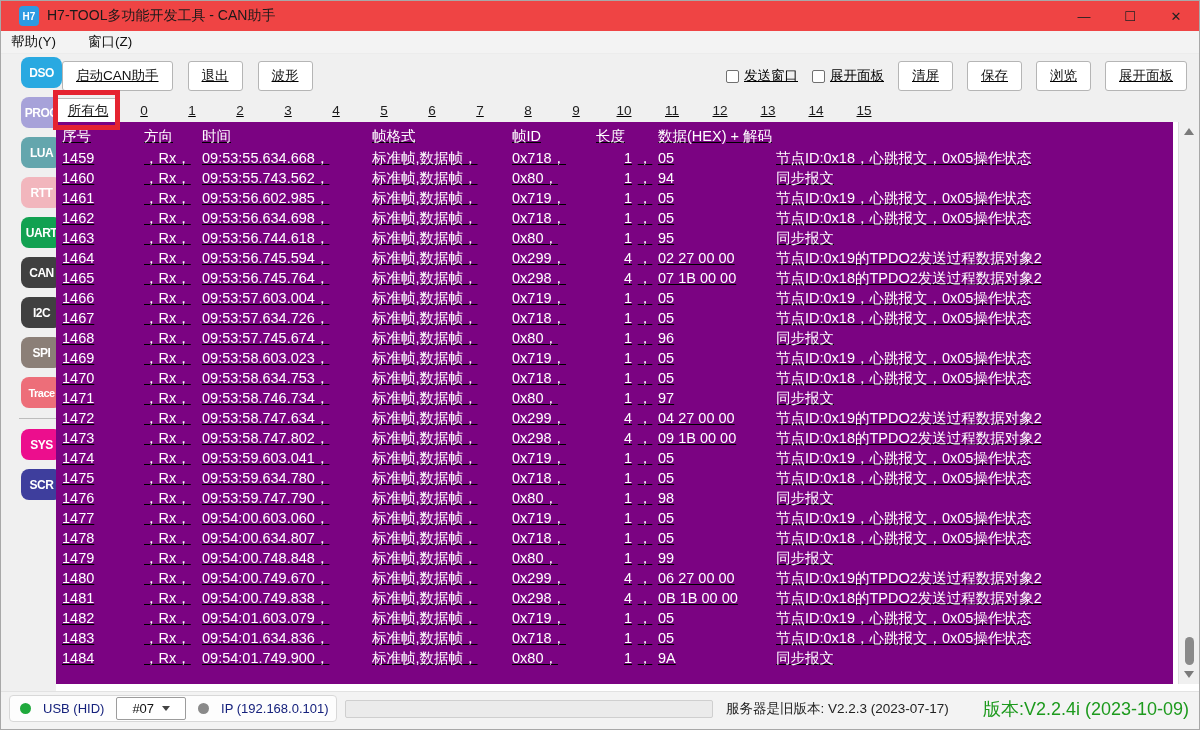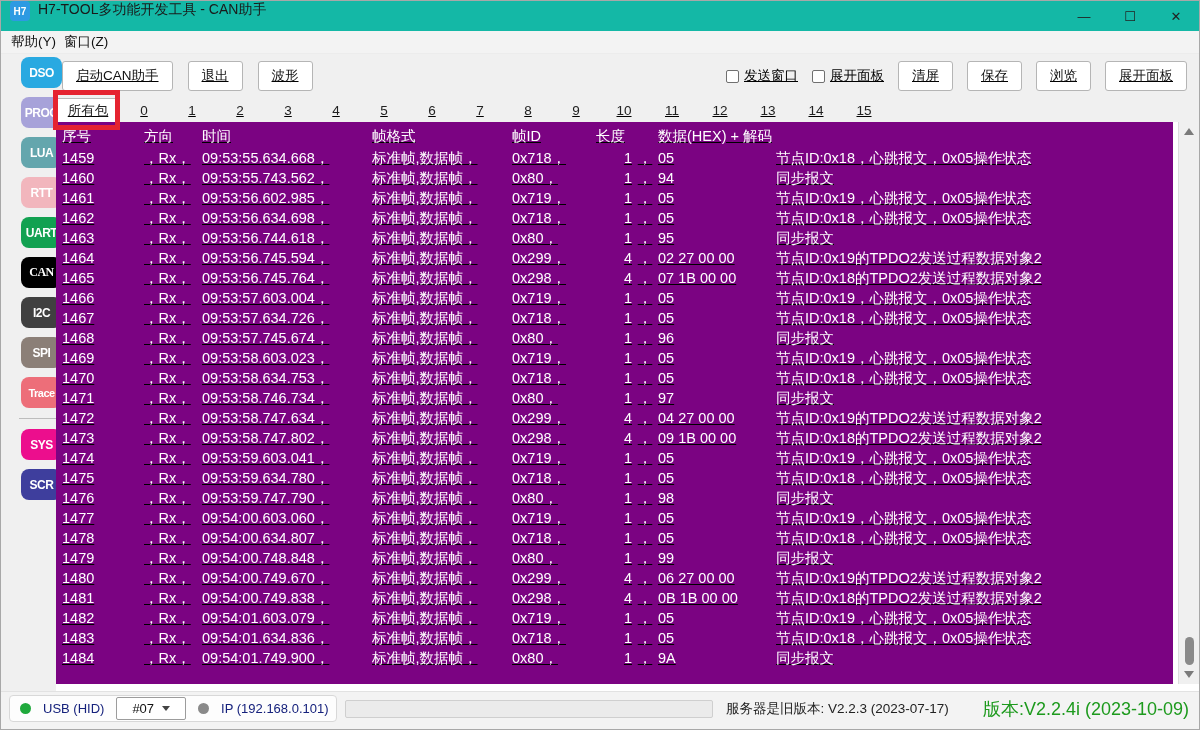--- a/index.html
+++ b/index.html
@@ -2,31 +2,31 @@
 <html><head>
 <meta charset="utf-8">
 <style>
   * { margin:0; padding:0; box-sizing:border-box; }
   html,body { background:#d9d9d9; }
   body { font-family:"Liberation Sans","DejaVu Sans",sans-serif; }
   .window { position:relative; width:1200px; height:730px; background:#f0f0f0;
             border:1px solid #a8a8a8; display:flex; flex-direction:column; overflow:hidden; }
 
   
-  .titlebar { height:30px; background:#14b8a6; display:flex; align-items:flex-start; padding-left:9px; flex:0 0 auto; }
+  .titlebar { height:30px; background:#ef4444; display:flex; align-items:center; padding-left:18px; flex:0 0 auto; }
   .app-icon { width:20px; height:20px; border-radius:4px; color:#fff; font-size:10px; font-weight:bold;
               display:flex; align-items:center; justify-content:center; margin-right:8px; }
   .title-text { font-size:14px; color:#1a1a1a; }
   .win-controls { margin-left:auto; display:flex; height:100%; }
   .win-btn { width:46px; height:100%; display:flex; align-items:center; justify-content:center;
              font-size:13px; color:#222; }
 
   
   .menubar { height:23px; background:#f3f3f3; display:flex; align-items:center; padding-left:10px;
-             gap:8px; flex:0 0 auto; border-bottom:1px solid #ececec; }
+             gap:32px; flex:0 0 auto; border-bottom:1px solid #ececec; }
   .menu-item { font-size:13.5px; color:#111; }
 
   
   .content { flex:1; display:flex; min-height:0; }
   .sidebar { width:55px; flex:0 0 auto; padding:3px 0 0 20px; display:flex; flex-direction:column; }
   .side-btn { width:41px; height:31px; border-radius:8px; color:#fff; font-weight:bold; font-size:12px;
               display:flex; align-items:center; justify-content:center; margin-bottom:9px; letter-spacing:-0.5px; }
   .side-sep { width:44px; border-top:1px solid #bdbdbd; margin:1px 0 10px -2px; }
 
   .main { flex:1; display:flex; flex-direction:column; min-width:0;text-decoration:underline; }
@@ -112,21 +112,21 @@
       <span class="menu-item">窗口(Z)</span>
     </div>
 
   <div class="content">
     <div class="sidebar">
         <div class="side-btn" style="background: rgb(41, 169, 225);">DSO</div>
         <div class="side-btn" style="background: rgb(167, 162, 217);">PROG</div>
         <div class="side-btn" style="background: rgb(100, 166, 173);">LUA</div>
         <div class="side-btn" style="background: rgb(242, 182, 189);">RTT</div>
         <div class="side-btn" style="background: rgb(18, 161, 81);">UART</div>
-        <div class="side-btn" style="background: #000000; font-family: Liberation Serif, serif;">CAN</div>
+        <div class="side-btn" style="background: #404040;">CAN</div>
         <div class="side-btn" style="background: #404040;">I2C</div>
         <div class="side-btn" style="background: rgb(139, 127, 119);">SPI</div>
         <div class="side-btn" style="background: rgb(237, 110, 121); font-size: 11px;">Trace</div>
         <div class="side-sep"></div>
         <div class="side-btn" style="background: rgb(236, 14, 141);">SYS</div>
         <div class="side-btn" style="background: rgb(62, 62, 157);">SCR</div>
       </div>
 
     <div class="main">
       <div class="toolbar">

